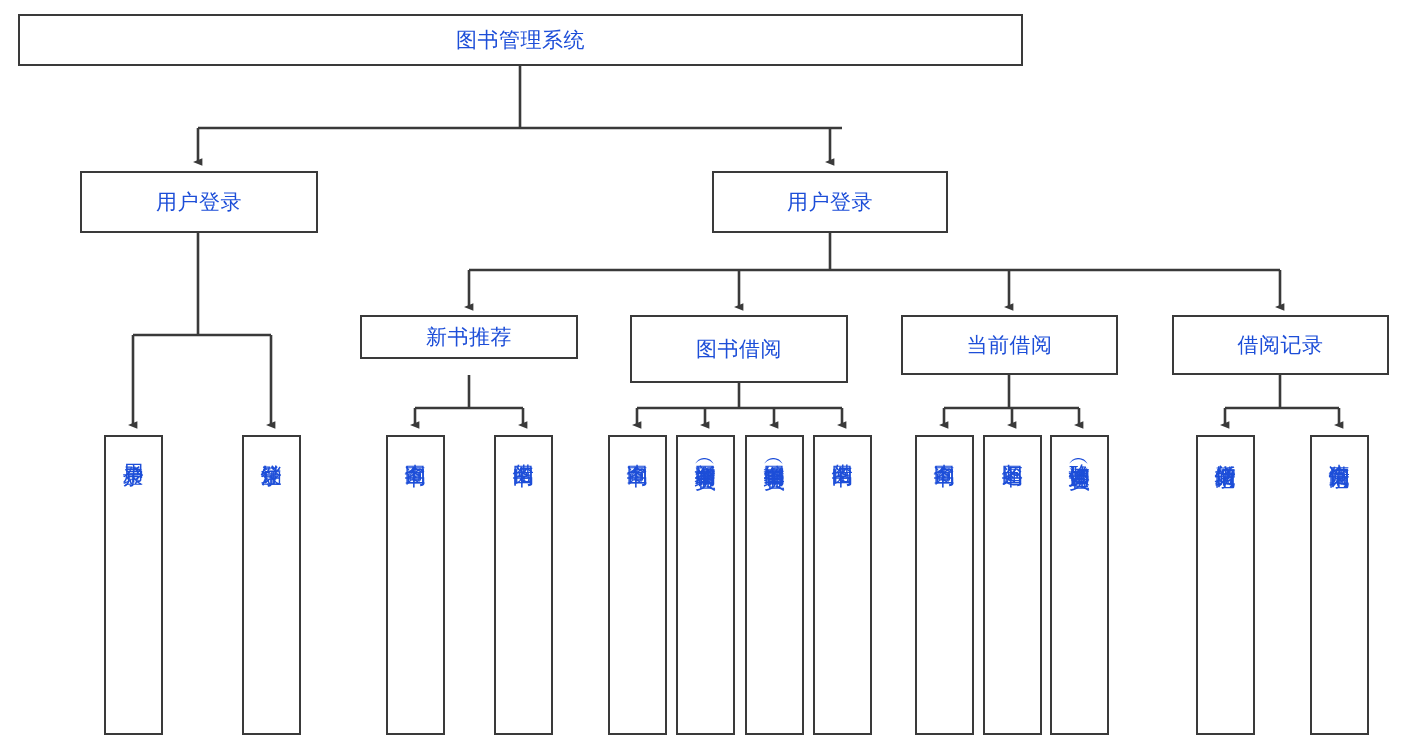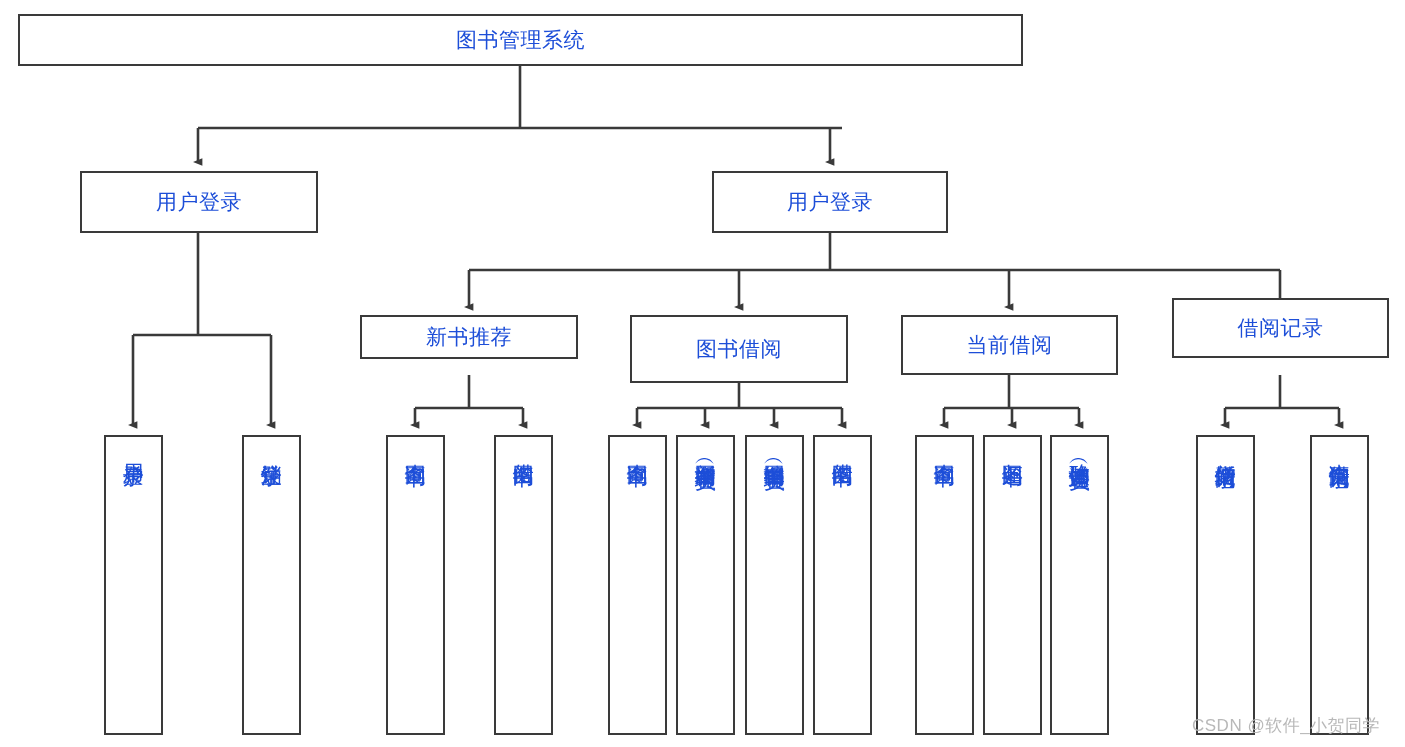--- a/index.html
+++ b/index.html
@@ -141,21 +141,21 @@
   </div>
 
   <div class="node h" style="left:630px; top:315px; width:218px; height:68px;">
     <span class="lbl">图书借阅</span>
   </div>
 
   <div class="node h" style="left:901px; top:315px; width:217px; height:60px;align-items:center;">
     <span class="lbl">当前借阅</span>
   </div>
 
-  <div class="node h" style="left:1172px; top:298px; width:217px; height:60px;">
+  <div class="node h" style="left:1172px; top:315px; width:217px; height:60px;">
     <span class="lbl">借阅记录</span>
   </div>
 
   <div class="node v" style="left:104px; top:435px; width:59px; height:300px;">
     <span class="lbl">用户登录</span>
   </div>
   <div class="node v" style="left:242px; top:435px; width:59px; height:300px;">
     <span class="lbl">注销登录</span>
   </div>
 
@@ -189,15 +189,14 @@
     <span class="lbl">确认归还（管理员）</span>
   </div>
 
   <div class="node v" style="left:1196px; top:435px; width:59px; height:300px;">
     <span class="lbl">新增借阅记录</span>
   </div>
   <div class="node v" style="left:1310px; top:435px; width:59px; height:300px;">
     <span class="lbl">查询借阅记录</span>
   </div>
 
-  <div id="watermark">CSDN @软件_小贺同学</div>
 
 </div>
 
 </body></html>

